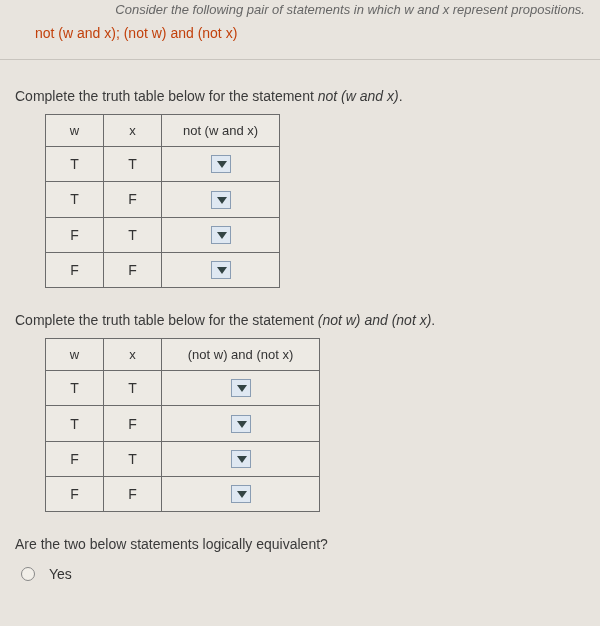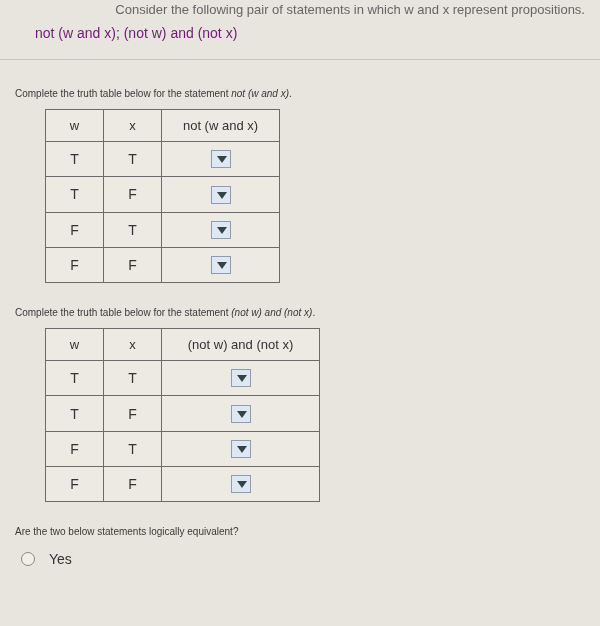--- a/index.html
+++ b/index.html
@@ -11,34 +11,35 @@
       padding: 0 15px 20px 15px;
       font-size: 14px;
     }
     .top-line {
       color: #666;
       font-size: 13px;
       padding: 2px 0 8px 0;
       text-align: right;
       white-space: nowrap;
       overflow: hidden;
+      font-style: italic;
     }
     .expr-line {
       padding: 0 0 18px 20px;
-      color: #701a75;
+      color: #c2410c;
       font-size: 14px;
     }
     hr {
       border: none;
       border-top: 1px solid #c8c4be;
       margin: 0 -15px 28px -15px;
     }
     .prompt {
       color: #3a3a3a;
-      font-size: 10px;
+      font-size: 14px;
       margin-bottom: 10px;
     }
     .prompt .em { font-style: italic; }
     .tbl {
       border-collapse: collapse;
       margin: 6px 0 24px 30px;
       background: #edeae4;
     }
     .tbl th, .tbl td {
       border: 1px solid #6b6b6b;

